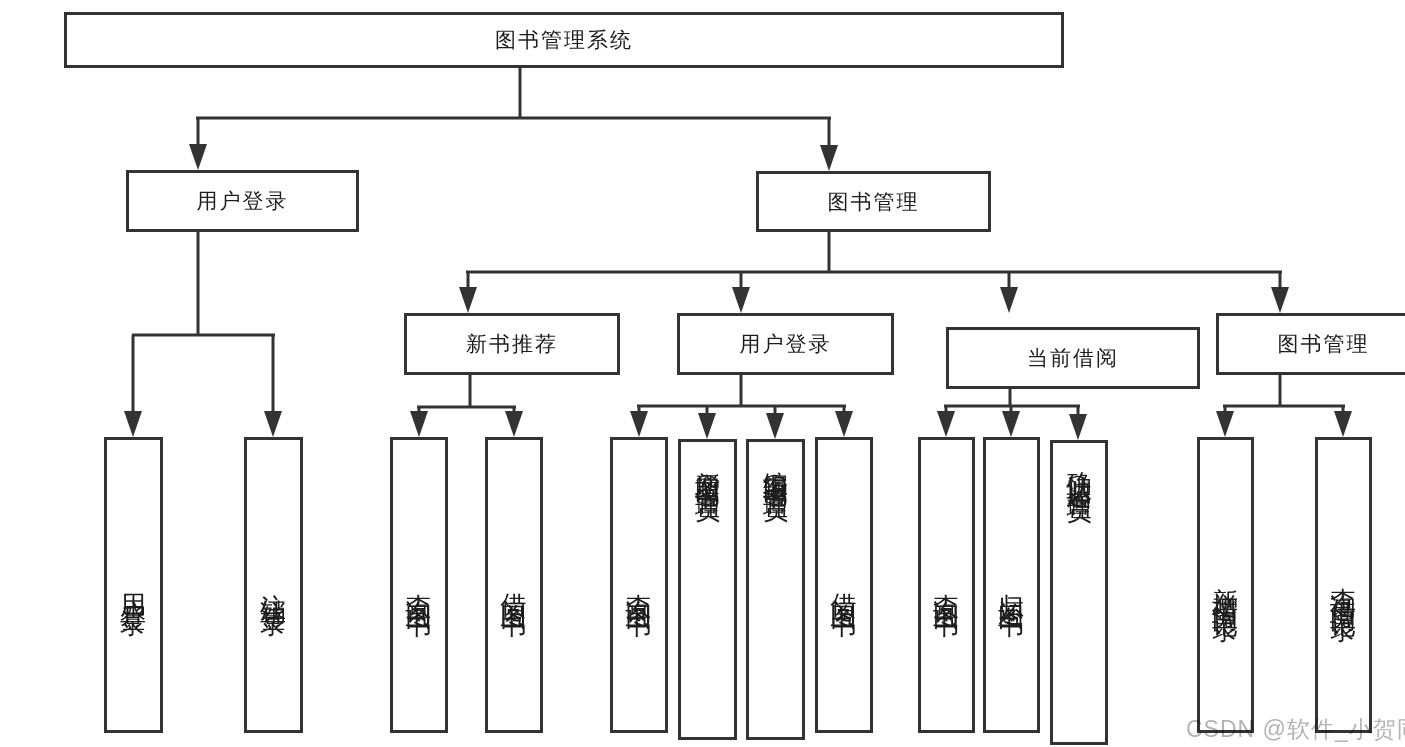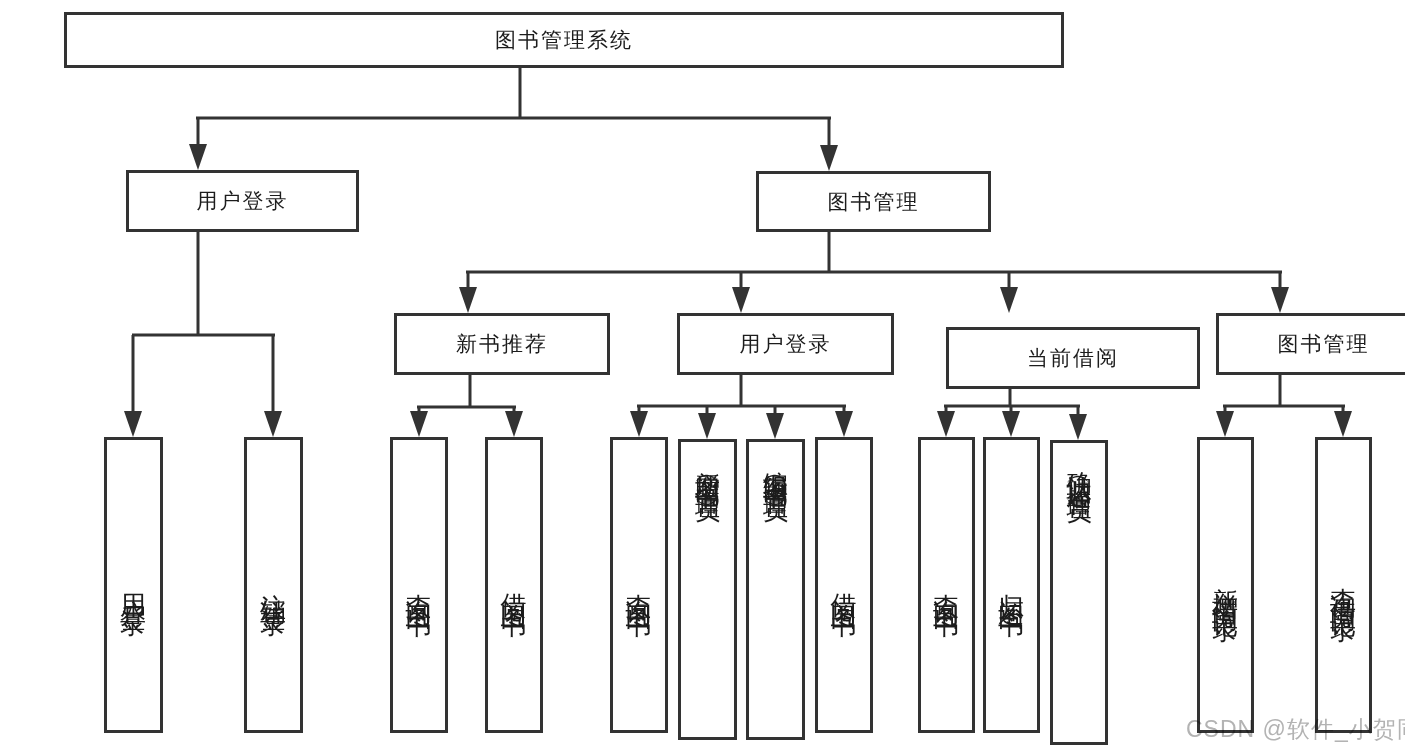--- a/index.html
+++ b/index.html
@@ -133,21 +133,21 @@
         <polygon points="1334,411 1352,411 1343,437" stroke="none"></polygon>
       </g>
     </g>
   </svg>
 
   <div class="node h" style="left:20px;top:12px;width:1000px;height:56px">图书管理系统</div>
 
   <div class="node h" style="left:82px;top:170px;width:233px;height:62px">用户登录</div>
   <div class="node h" style="left:712px;top:171px;width:235px;height:61px">图书管理</div>
 
-  <div class="node h" style="left:350px;top:313px;width:216px;height:62px">新书推荐</div>
+  <div class="node h" style="left:360px;top:313px;width:216px;height:62px">新书推荐</div>
   <div class="node h" style="left:633px;top:313px;width:217px;height:62px">用户登录</div>
   <div class="node h" style="left:902px;top:327px;width:254px;height:62px">当前借阅</div>
   <div class="node h" style="left:1172px;top:313px;width:215px;height:62px">图书管理</div>
 
   <div class="node vwrap" style="left:104px;top:437px;width:59px;height:296px">
     <span class="vtext">用户登录</span>
   </div>
   <div class="node vwrap" style="left:244px;top:437px;width:59px;height:296px">
     <span class="vtext">注销登录</span>
   </div>

